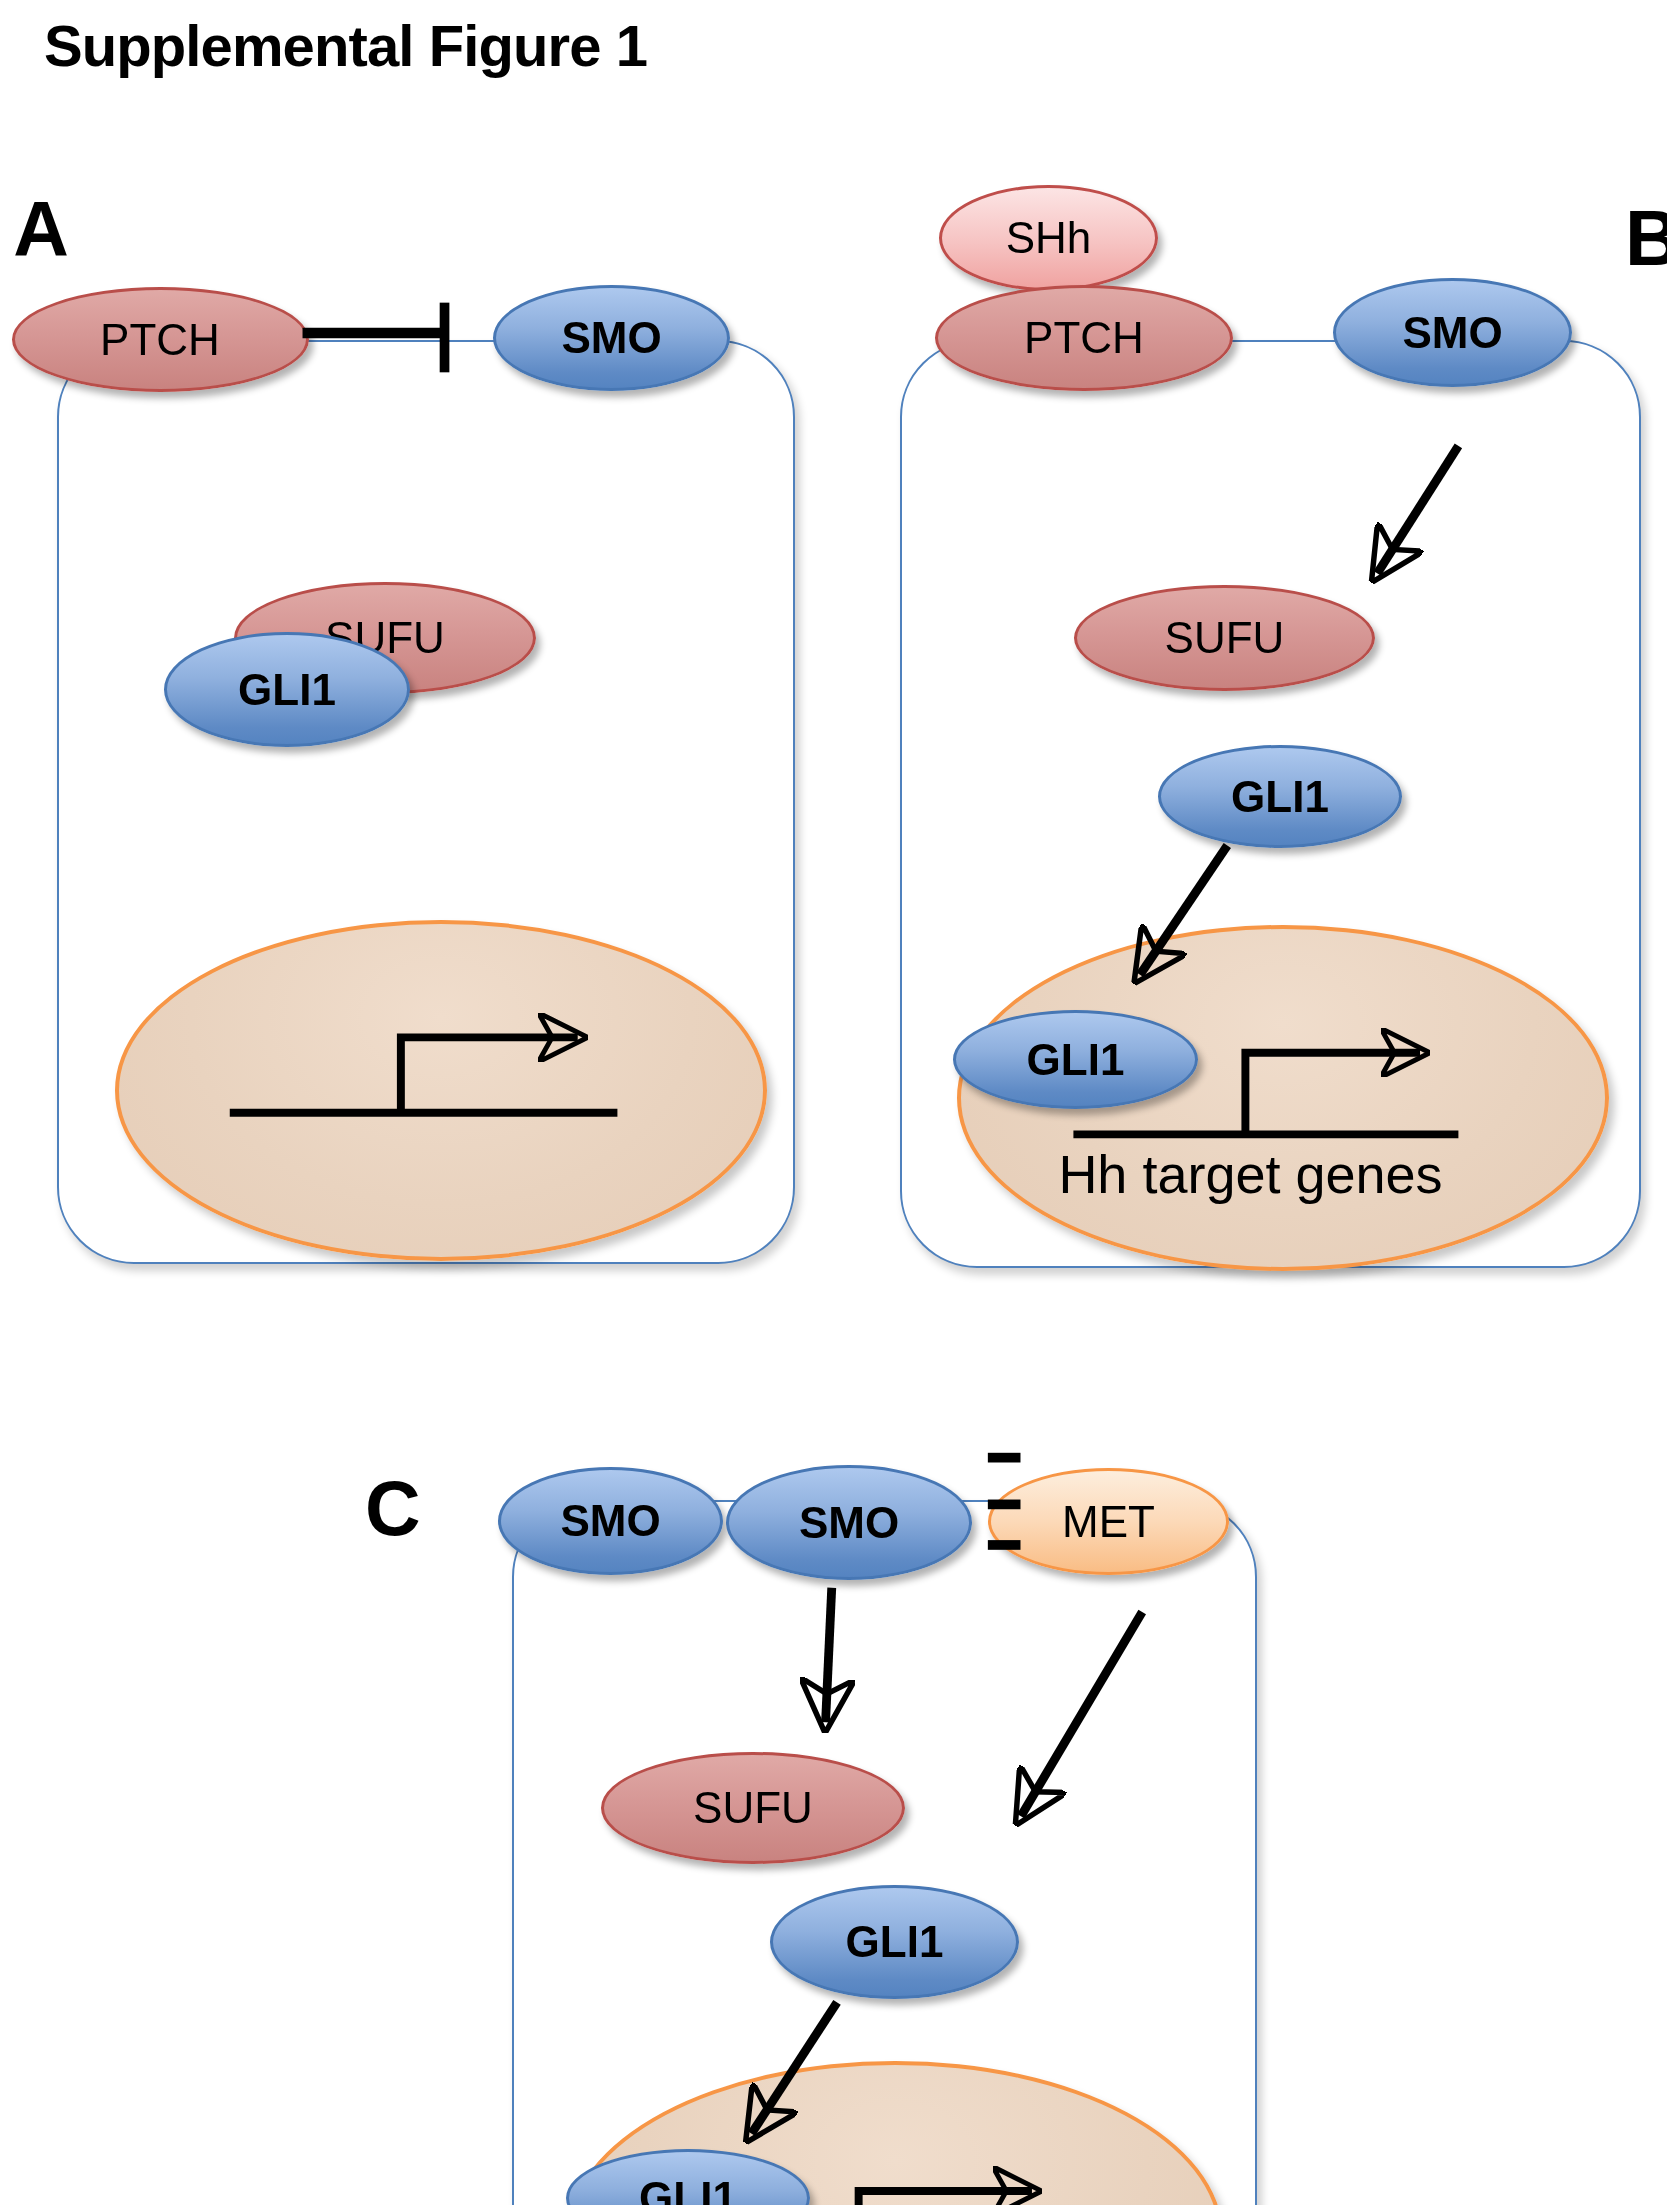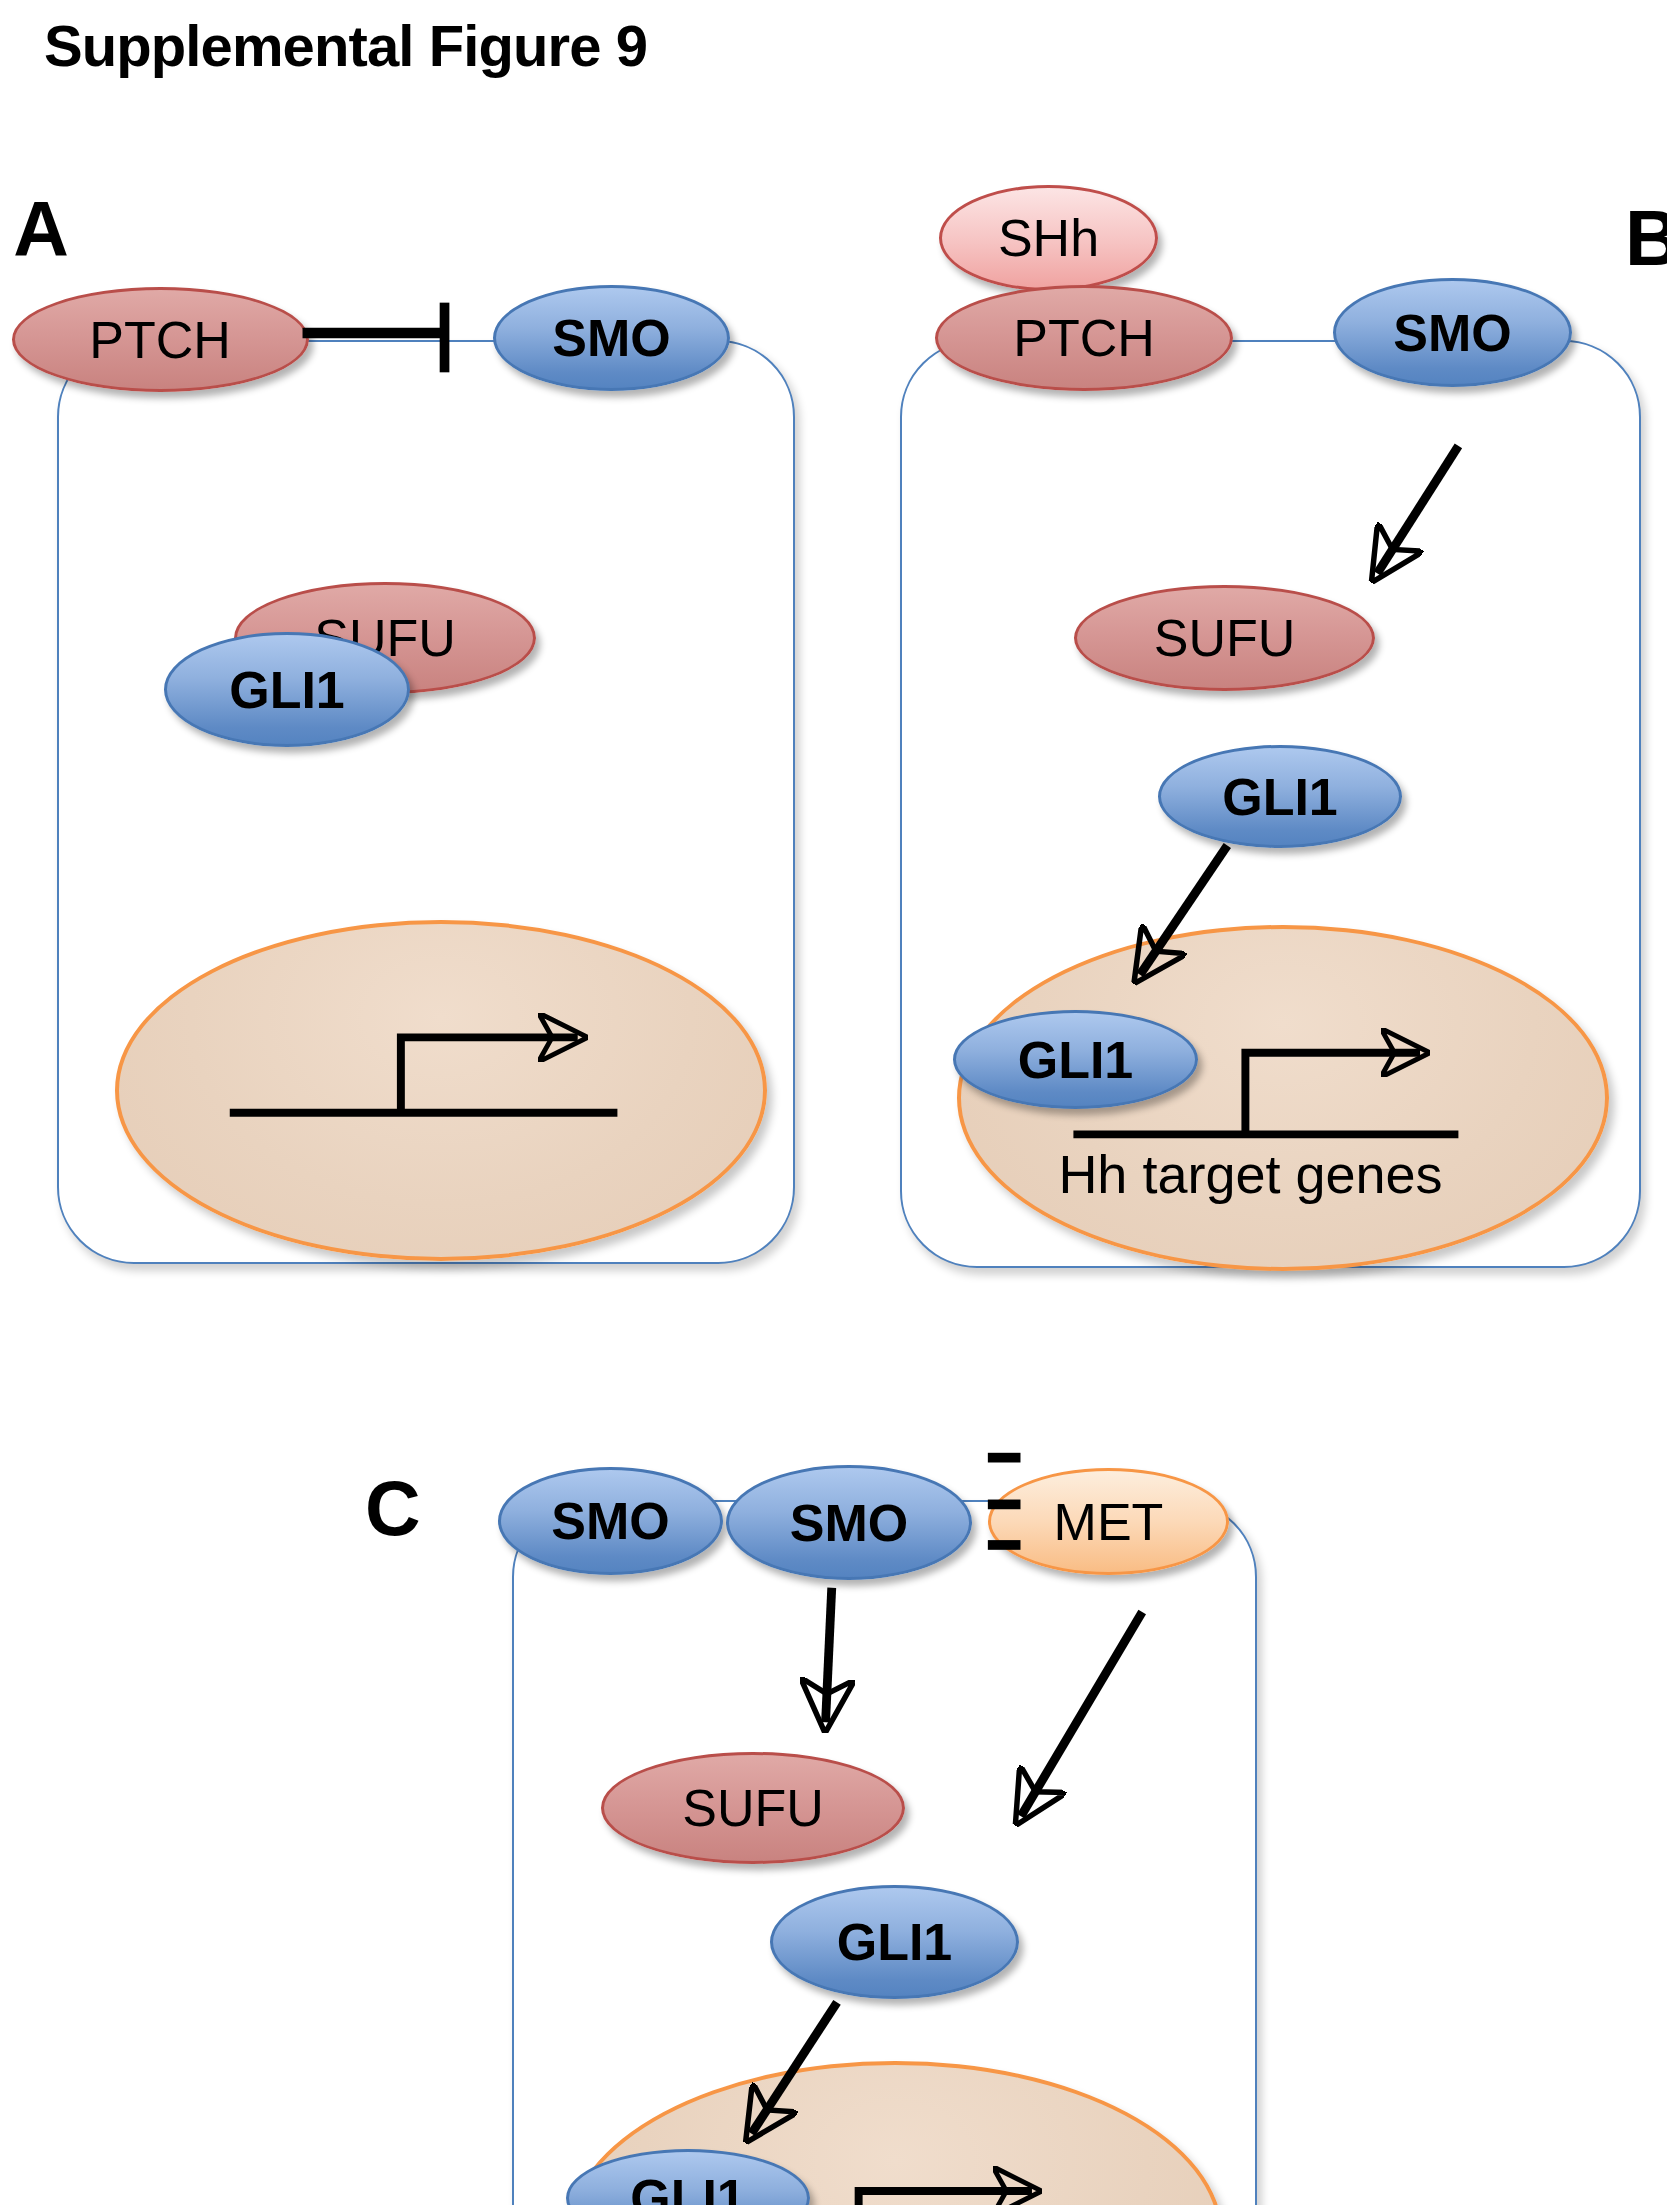--- a/index.html
+++ b/index.html
@@ -8,37 +8,37 @@
   .abs{position:absolute;}
   .fig-title{font-size:58px;font-weight:bold;letter-spacing:-0.9px;color:#000;}
   .panel-letter{font-size:77px;font-weight:bold;color:#000;}
   .cell{position:absolute;border:2.6px solid #4f81bd;border-radius:77px;background:#fff;
         box-shadow:4.4px 6.2px 8px rgba(0,0,0,0.18);z-index:1;}
   .nucleus{position:absolute;border:4px solid #f79646;border-radius:50%;
            background:radial-gradient(ellipse at 50% 28%, #f0ddcc 0%, #e9d3bf 55%, #e5ccb6 100%);
            box-shadow:5.3px 7px 8.8px rgba(0,0,0,0.22);z-index:2;}
   .oval{position:absolute;border-radius:50%;display:flex;align-items:center;justify-content:center;
         box-shadow:4.4px 6.2px 7px rgba(0,0,0,0.30);z-index:4;}
-  .oval .oval-label{font-size:52px;color:#000;}
+  .oval .oval-label{font-size:44px;color:#000;}
   .oval.blue{background:linear-gradient(180deg,#adc8ee 0%,#8fb0de 40%,#5e8ac5 85%,#5584c1 100%);
              border:3.1px solid #4777b4;font-weight:bold;}
   .oval.rose{background:linear-gradient(180deg,#e0a9a6 0%,#d69795 45%,#c98380 100%);
              border:3.1px solid #b94e4a;}
   .oval.pink{background:linear-gradient(180deg,#fce4e4 0%,#f6c3c2 55%,#f0a3a1 100%);
              border:3.1px solid #bf4e4b;}
   .oval.orange{background:linear-gradient(180deg,#fdeedd 0%,#fcd9b8 50%,#f9bd85 100%);
                border:3.1px solid #f79646;}
   .gene-caption{position:absolute;width:397px;text-align:center;font-size:54px;color:#000;z-index:6;}
   svg.overlay{position:absolute;left:0;top:0;width:1667px;height:2439px;z-index:10;pointer-events:none;}
   svg.overlay line, svg.overlay path{stroke:#000;fill:none;stroke-linecap:butt;}
 </style>
 </head>
 <body>
 
-<div class="abs fig-title" style="left:44px;top:12.3px;">Supplemental Figure 9</div>
+<div class="abs fig-title" style="left:44px;top:12.3px;">Supplemental Figure 1</div>
 
 <div class="abs panel-letter" style="left:13.2px;top:185px;">A</div>
 
 <div class="cell" style="left:57px;top:340px;width:734px;height:920px;"></div>
 
 <div class="nucleus" style="left:115px;top:920px;width:644px;height:333px;"></div>
 
 <div class="oval rose" style="left:11.5px;top:287px;width:291px;height:99px;">
   <span class="oval-label">PTCH</span>
 </div>

